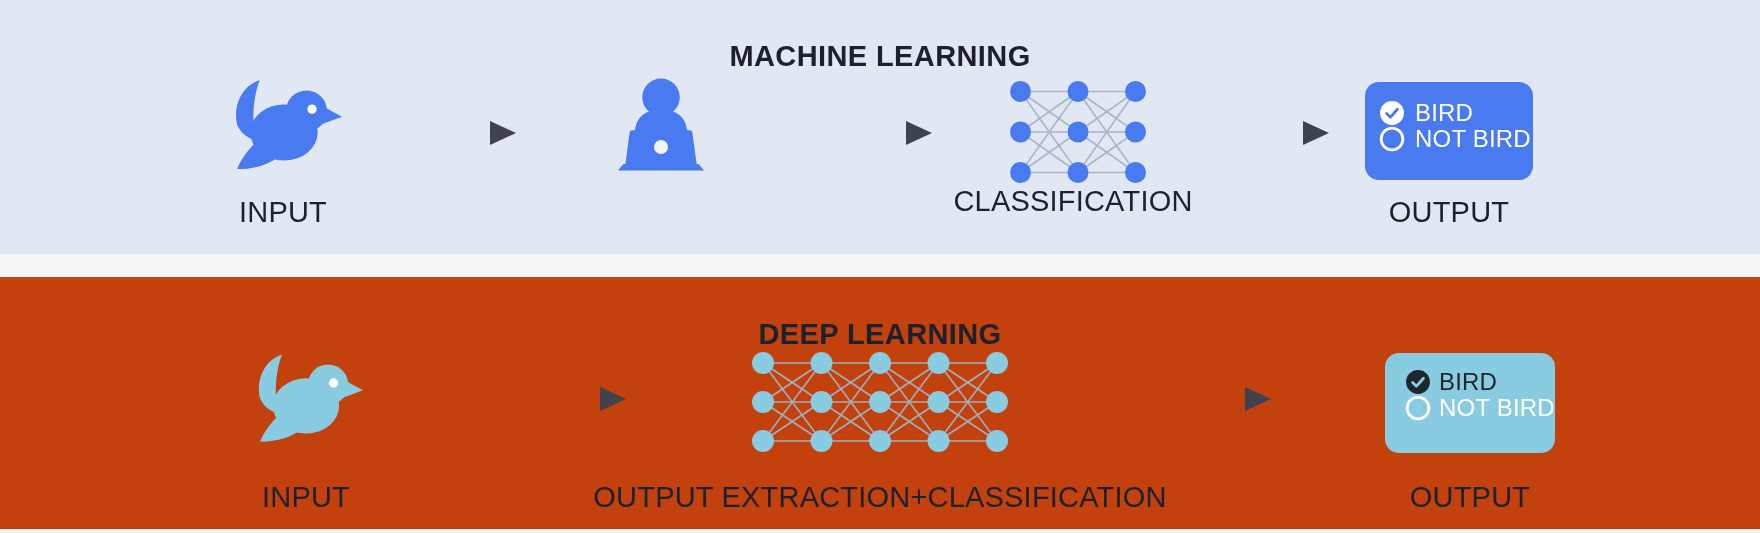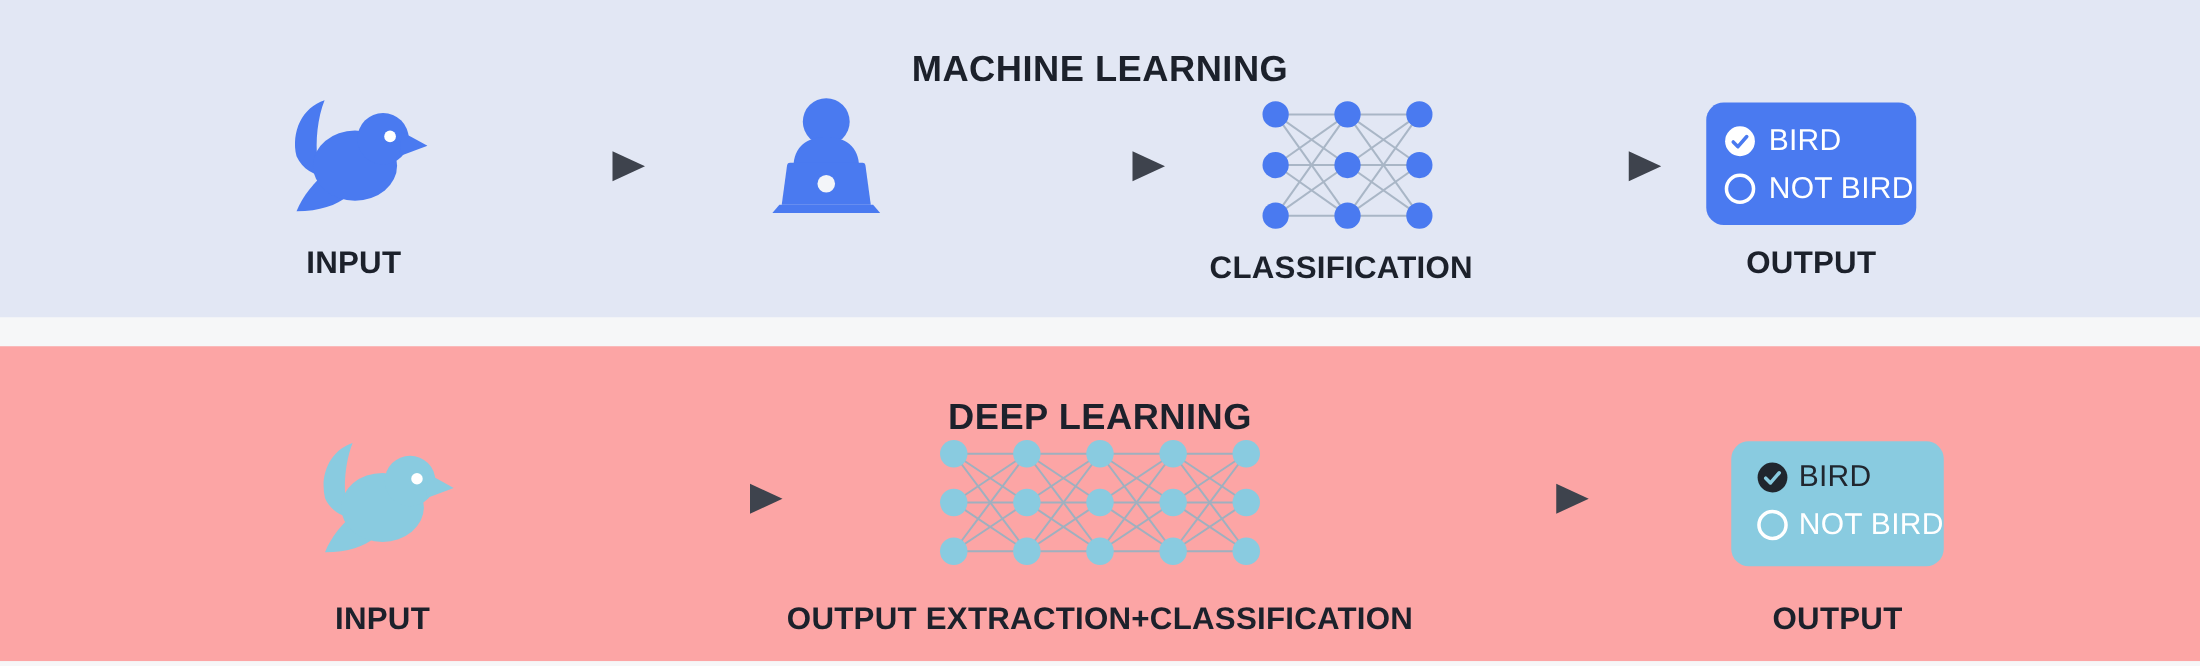--- a/index.html
+++ b/index.html
@@ -6,35 +6,35 @@
   .stage{
     position:relative;width:1760px;height:533px;overflow:hidden;
     font-family:"Liberation Sans","DejaVu Sans",sans-serif;
     color:#1c212b;
   }
   .panel{position:absolute;left:0;width:1760px;}
   .panel-ml{top:0;height:254px;background:#e2e7f4;}
   .divider{position:absolute;left:0;width:1760px;background:#f6f7f8;}
   .divider-mid{top:254px;height:23px;}
   .divider-bottom{top:529px;height:4px;}
-  .panel-dl{top:277px;height:252px;background:#fca5a5;}
+  .panel-dl{top:277px;height:252px;background:#c2410c;}
 
   .panel-title{
     position:absolute;left:880px;transform:translateX(-50%);
     font-size:29px;font-weight:700;letter-spacing:.4px;white-space:nowrap;
   }
   .step-label{
     position:absolute;transform:translateX(-50%);
-    font-size:25px;font-weight:700;letter-spacing:.2px;white-space:nowrap;
+    font-size:29px;font-weight:400;letter-spacing:.2px;white-space:nowrap;
   }
   .abs{position:absolute;}
 
   .outbox{
     position:absolute;border-radius:14px;
-    display:flex;flex-direction:column;gap:12px;box-sizing:border-box;
+    display:flex;flex-direction:column;box-sizing:border-box;
   }
   .outbox-ml{left:1365px;top:82px;width:168px;height:98px;background:#4a7af0;padding:18px 0 0 14px;}
   .outbox-dl{left:1385px;top:76px;width:170px;height:100px;background:#89cbe0;padding:16px 0 0 20px;}
   .opt-row{display:flex;align-items:center;gap:10px;height:26px;}
   .outbox-dl .opt-row{gap:8px;}
   .opt-label{font-size:24px;letter-spacing:.2px;white-space:nowrap;}
   .outbox-ml .opt-label{color:#ffffff;}
   .outbox-dl .opt-row-0 .opt-label{color:#20262e;}
   .outbox-dl .opt-row-1 .opt-label{color:#ffffff;}
   .opt-icon{width:26px;height:26px;flex:0 0 26px;}
@@ -155,21 +155,21 @@
         <span class="opt-icon">
           <svg width="26" height="26" viewBox="0 0 24 24">
             <circle cx="12" cy="12" r="10" fill="none" stroke="#ffffff" stroke-width="2.6"></circle>
           </svg>
         </span>
         <span class="opt-label">NOT BIRD</span>
       </div>
     </div>
 
     <div class="step-label" style="left:283px;top:196px">INPUT</div>
-    <div class="step-label" style="left:1073px;top:200px">CLASSIFICATION</div>
+    <div class="step-label" style="left:1073px;top:185px">CLASSIFICATION</div>
     <div class="step-label" style="left:1449px;top:196px">OUTPUT</div>
   </section>
 
   <div class="divider divider-mid"></div>
 
   <section class="panel panel-dl">
     <h2 class="panel-title" style="top:17px">DEEP LEARNING</h2>
 
     <div class="abs" style="left:249px;top:76px">
       <svg width="114" height="93" viewBox="0 0 124 100" fill="#89cbe0">

